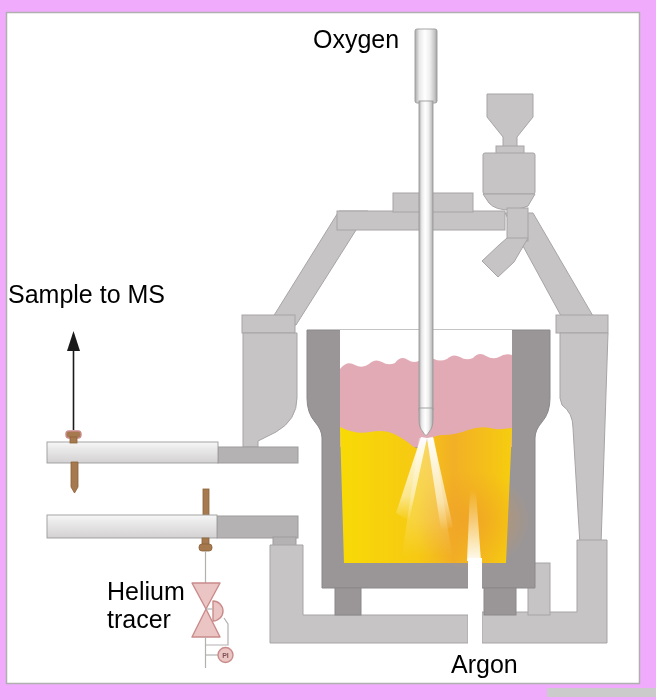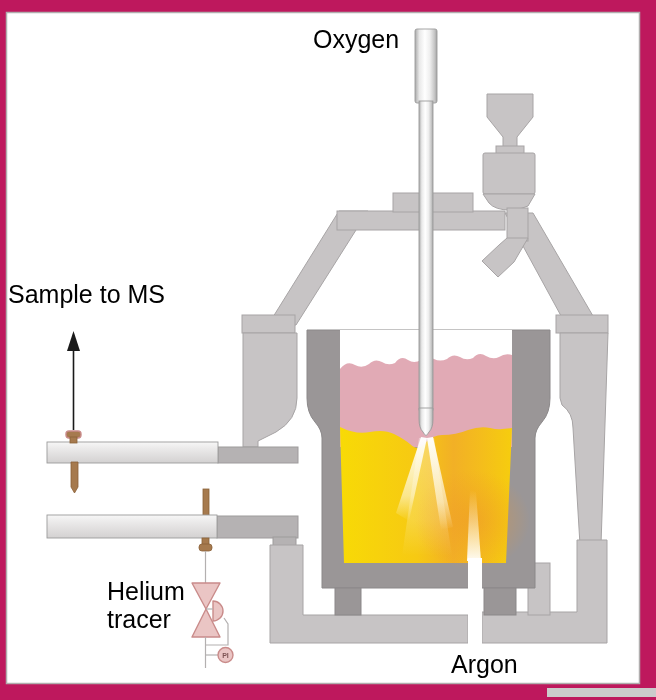--- a/index.html
+++ b/index.html
@@ -1,16 +1,16 @@
 <!DOCTYPE html>
 <html><head>
 <meta charset="utf-8">
 <style>
   html,body{margin:0;padding:0;background:#fff;}
-  .stage{position:relative;width:656px;height:700px;background:#be185d;overflow:hidden;
+  .stage{position:relative;width:656px;height:700px;background:#f0abfc;overflow:hidden;
          font-family:"Liberation Sans",sans-serif;}
   svg{display:block;}
   text{font-family:"Liberation Sans",sans-serif;font-size:25px;fill:#000;}
   .pi-text{font-size:7px;fill:#7d5353;font-weight:bold;}
   .sLG{stroke:#a7a4a5;stroke-width:1;}
   .sMG{stroke:#9e9b9c;stroke-width:1;}
   .sDG{stroke:#8b8889;stroke-width:1;}
   .sTube{stroke:#9b9b9b;stroke-width:0.9;}
   .sPink{stroke:#c98b8a;stroke-width:1.4;stroke-linejoin:round;}
   .thinline{stroke:#b3b0b0;stroke-width:1.2;fill:none;}

